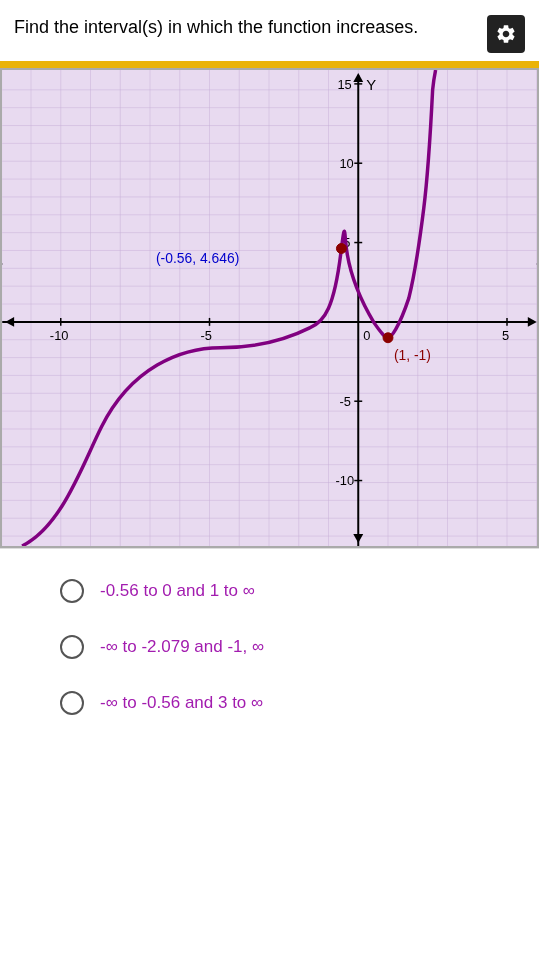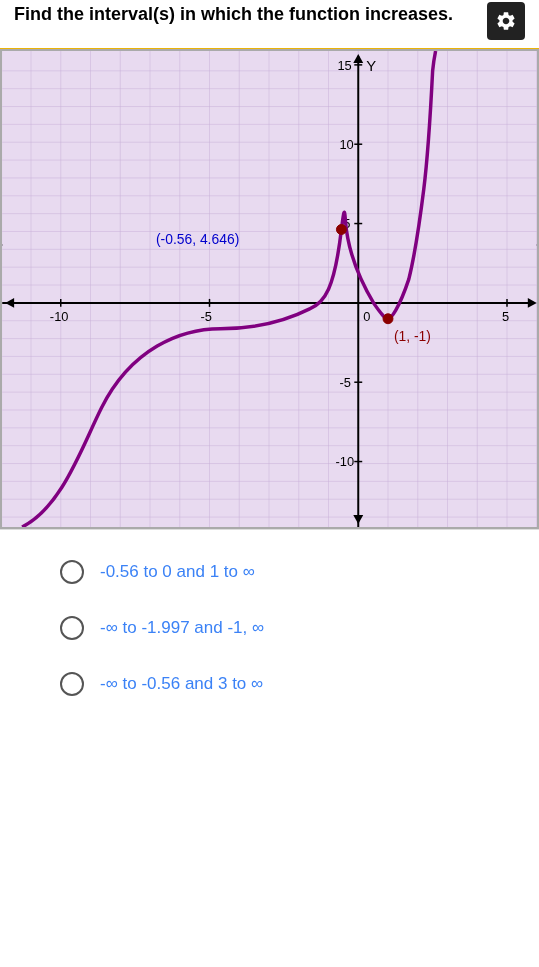--- a/index.html
+++ b/index.html
@@ -5,26 +5,25 @@
     * { margin: 0; padding: 0; box-sizing: border-box; }
     body {
       width: 539px;
       min-height: 967px;
       font-family: Arial, sans-serif;
       background: #fff;
       color: #000;
     }
 
     .header {
-      padding: 2px 14px 8px 14px;
+      padding: 15px 14px 8px 14px;
       display: flex;
       justify-content: space-between;
       align-items: flex-start;
-      border-bottom: 1px solid #eab308;
-      font-weight: bold;
+      border-bottom: 7px solid #eab308;
     }
     .header-text {
       font-size: 18px;
       line-height: 1.4;
       max-width: 460px;
     }
     .gear-btn {
       width: 38px;
       height: 38px;
       background: #222;
@@ -74,21 +73,21 @@
       width: 24px;
       height: 24px;
       border-radius: 50%;
       border: 2px solid #555;
       flex-shrink: 0;
       background: #fff;
     }
 
     .option-label {
       font-size: 17px;
-      color: #3b82f6;
+      color: #a21caf;
     }
 
     .divider {
       height: 1px;
       background: #ddd;
       margin: 0 0;
     }
   </style>
 </head>
 <body>
@@ -281,21 +280,21 @@
 
 <div class="options-section">
 
   <div class="option-row">
     <div class="radio-circle"></div>
     <span class="option-label">-0.56 to 0 and 1 to ∞</span>
   </div>
 
   <div class="option-row">
     <div class="radio-circle"></div>
-    <span class="option-label">-∞ to -1.997 and -1, ∞</span>
+    <span class="option-label">-∞ to -2.079 and -1, ∞</span>
   </div>
 
   <div class="option-row">
     <div class="radio-circle"></div>
     <span class="option-label">-∞ to -0.56 and 3 to ∞</span>
   </div>
 
 </div>
 
 </body></html>

